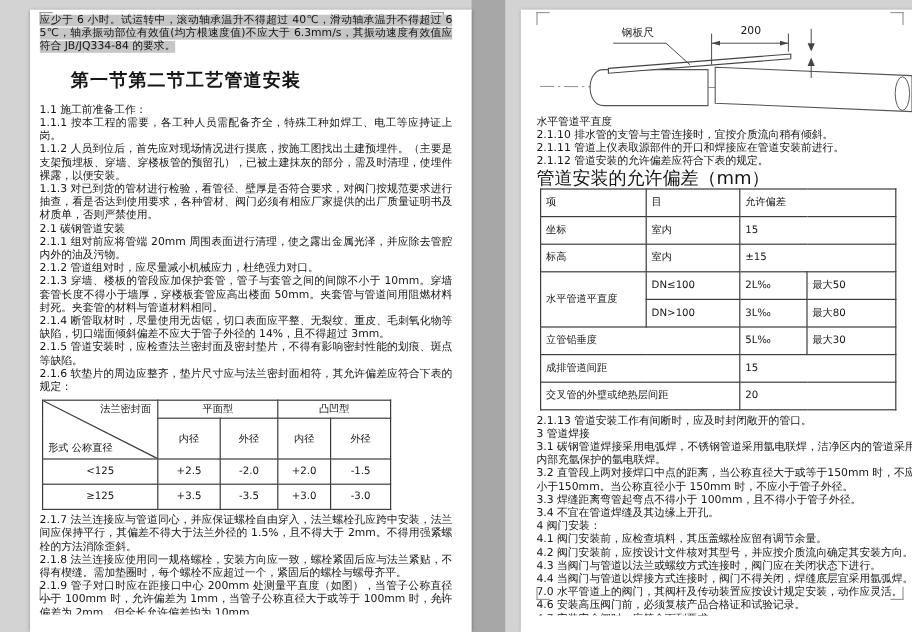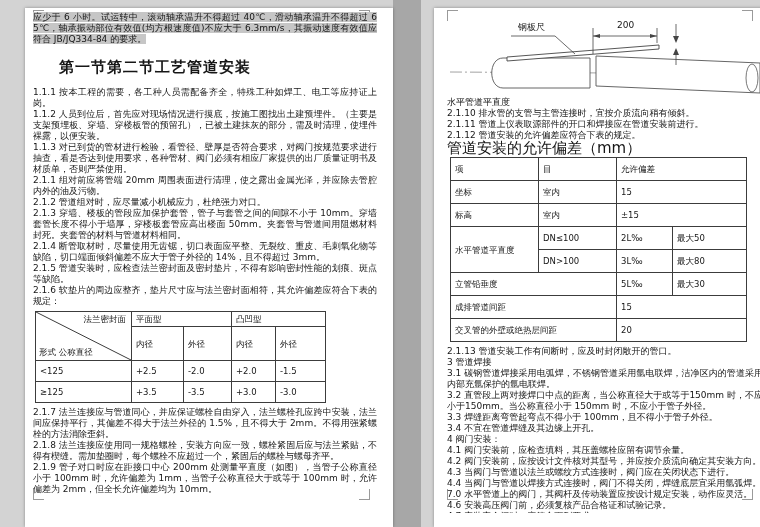--- a/index.html
+++ b/index.html
@@ -34,21 +34,21 @@
   .content-right{left:13px;top:0;width:316px;height:505px;}
 
   .para{font-size:9px;line-height:11px;margin:0;text-align:justify;word-break:break-all;}
   .hl{background:#c6c6c6;}
   .doc-title{font-size:15px;font-weight:bold;margin:13px 0 10px 26px;letter-spacing:1px;font-family:Liberation Serif, serif;}
 
   table.tbl{border-collapse:collapse;font-size:8.5px;line-height:10px;table-layout:fixed;}
   table.tbl td{border:1px solid #3c3c3c;padding:1px 4px;vertical-align:middle;word-break:break-all;}
 
   
-  .tbl-left{width:290px;margin:4px 0 4px 2px;}
+  .tbl-left{width:290px;margin:4px 0 4px 2px;text-align:center;}
   .tbl-left .h1{height:15px;}
   .tbl-left .h2{height:34px;}
   .tbl-left .dr{height:21px;margin-left:40px;}
   td.diag{position:relative;padding:0;}
   td.diag svg{position:absolute;left:0;top:0;width:100%;height:100%;}
   .diag-top{position:absolute;top:2px;right:5px;font-size:8.5px;}
   .diag-bot{position:absolute;bottom:3px;left:3px;width:56px;font-size:8.5px;line-height:10px;}
 
   
   .tbl-right{width:296px;margin:3px 0 4px 3px;}
@@ -68,23 +68,25 @@
     <div class="mark tl"></div>
     <div class="mark tr"></div>
     <div class="mark bl"></div>
     <div class="mark br"></div>
 
     <div class="content content-left">
       <p class="para"><span class="hl">应少于 6 小时。试运转中，滚动轴承温升不得超过 40℃，滑动轴承温升不得超过 65℃，轴承振动部位有效值(均方根速度值)不应大于 6.3mm/s，其振动速度有效值应符合 JB/JQ334-84 的要求。</span></p>
 
       <h1 class="doc-title">第一节第二节工艺管道安装</h1>
 
+      <p class="para">1.1 施工前准备工作：</p>
       <p class="para">1.1.1 按本工程的需要，各工种人员需配备齐全，特殊工种如焊工、电工等应持证上岗。</p>
       <p class="para">1.1.2 人员到位后，首先应对现场情况进行摸底，按施工图找出土建预埋件。（主要是支架预埋板、穿墙、穿楼板管的预留孔），已被土建抹灰的部分，需及时清理，使埋件裸露，以便安装。</p>
       <p class="para">1.1.3 对已到货的管材进行检验，看管径、壁厚是否符合要求，对阀门按规范要求进行抽查，看是否达到使用要求，各种管材、阀门必须有相应厂家提供的出厂质量证明书及材质单，否则严禁使用。</p>
+      <p class="para">2.1 碳钢管道安装</p>
       <p class="para">2.1.1 组对前应将管端 20mm 周围表面进行清理，使之露出金属光泽，并应除去管腔内外的油及污物。</p>
       <p class="para">2.1.2 管道组对时，应尽量减小机械应力，杜绝强力对口。</p>
       <p class="para">2.1.3 穿墙、楼板的管段应加保护套管，管子与套管之间的间隙不小于 10mm。穿墙套管长度不得小于墙厚，穿楼板套管应高出楼面 50mm。夹套管与管道间用阻燃材料封死。夹套管的材料与管道材料相同。</p>
       <p class="para">2.1.4 断管取材时，尽量使用无齿锯，切口表面应平整、无裂纹、重皮、毛刺氧化物等缺陷，切口端面倾斜偏差不应大于管子外径的 14%，且不得超过 3mm。</p>
       <p class="para">2.1.5 管道安装时，应检查法兰密封面及密封垫片，不得有影响密封性能的划痕、斑点等缺陷。</p>
       <p class="para">2.1.6 软垫片的周边应整齐，垫片尺寸应与法兰密封面相符，其允许偏差应符合下表的规定：</p>
 
       <table class="tbl tbl-left">
         <colgroup>
             <col style="width:96px">

